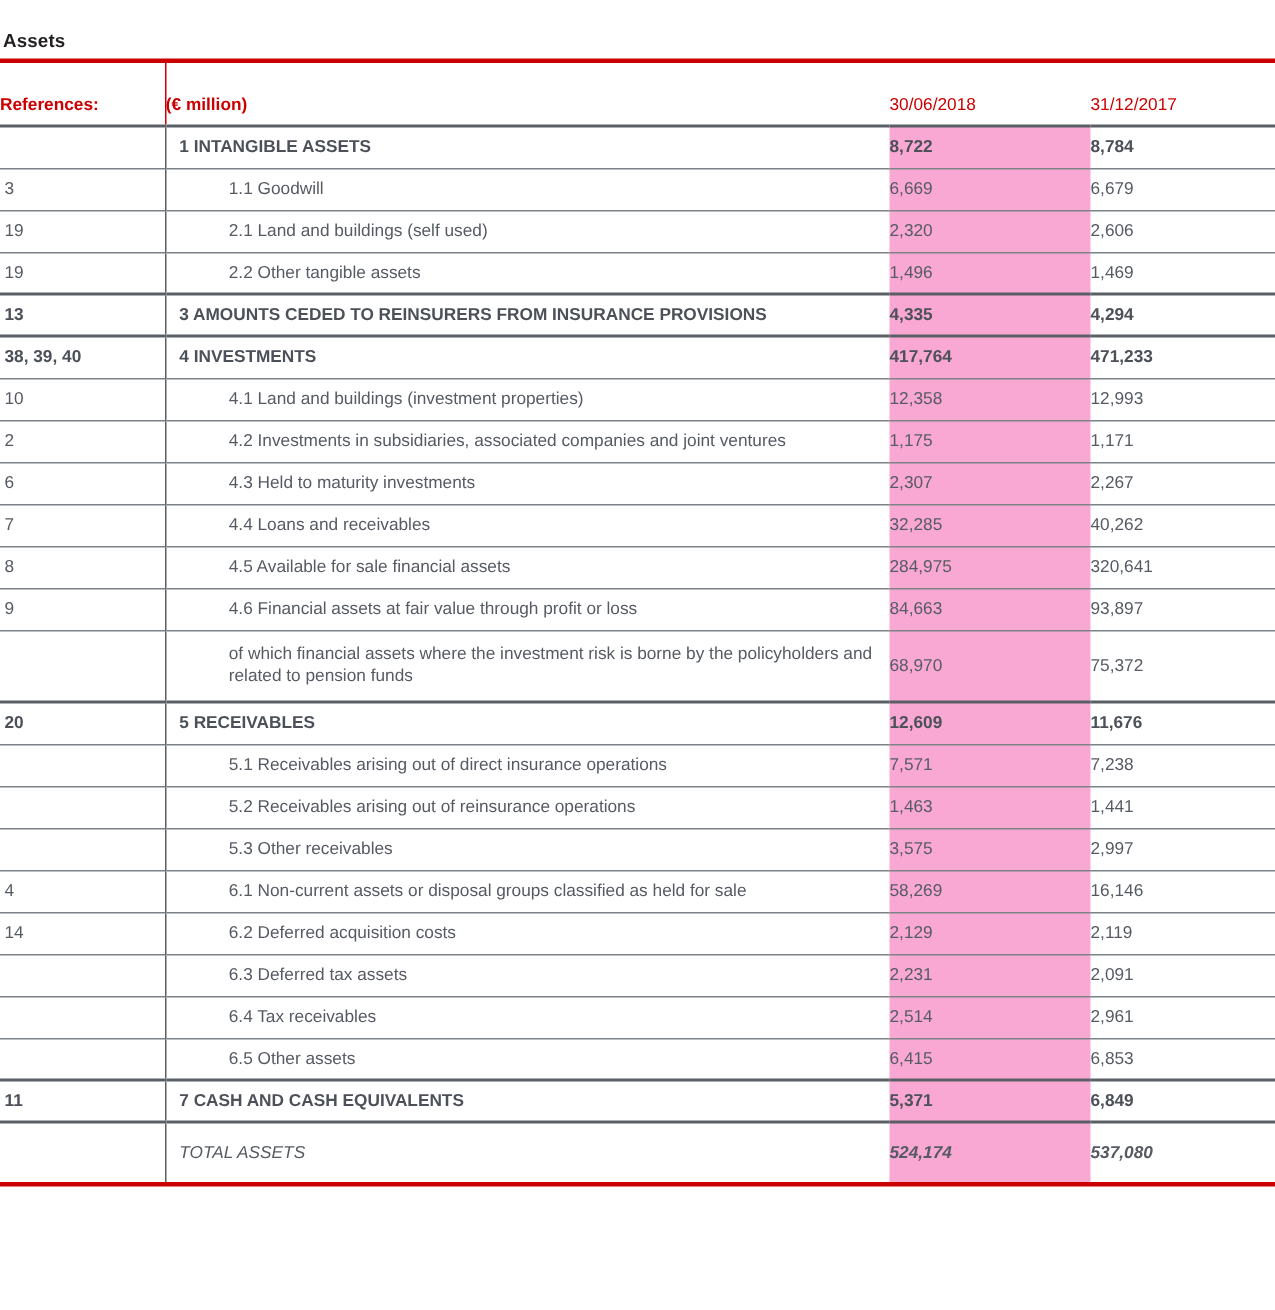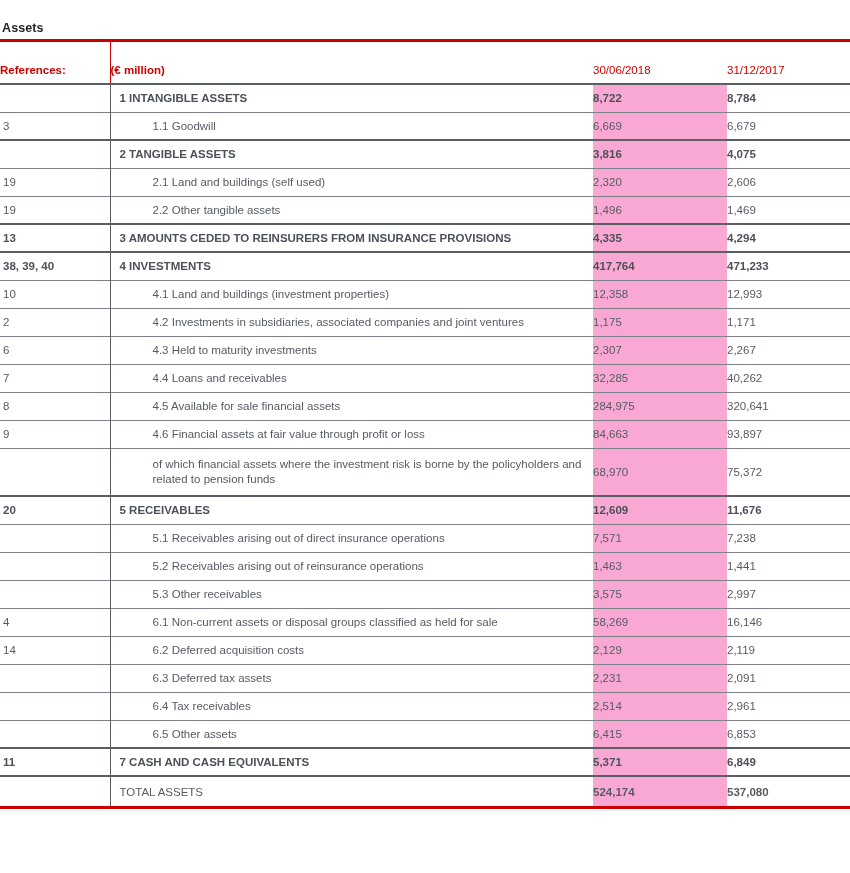--- a/index.html
+++ b/index.html
@@ -109,21 +109,22 @@
   tr.tall td.desc { padding-top: 4px; padding-bottom: 4px; }
   tr.tall td.desc .indent { line-height: 15px; padding-right: 8px; }
 
   
   td.shaded { background: #f9a8d4; }
 
   
   tr.total td {
     border-top: 2.2px solid #5a5f66;
     font-weight: bold;
-    height: 30px;
+    height: 40px;
+    font-style: italic;
   }
   tr.total td.desc { font-weight: normal; }
 
   
   tr.total td.ref,
   tr.total td.desc,
   tr.total td.num { border-bottom: 0; }
 </style>
 </head>
 <body>
@@ -159,28 +160,20 @@
           <td class="num">8,784</td>
         </tr>
         <tr class="row">
           <td class="ref">3</td>
           <td class="desc">
             <span class="indent">1.1 Goodwill</span>
           </td>
           <td class="num shaded">6,669</td>
           <td class="num">6,679</td>
         </tr>
-        <tr class="row section">
-          <td class="ref"></td>
-          <td class="desc">
-            <span class="flush">2 TANGIBLE ASSETS</span>
-          </td>
-          <td class="num shaded">3,816</td>
-          <td class="num">4,075</td>
-        </tr>
         <tr class="row">
           <td class="ref">19</td>
           <td class="desc">
             <span class="indent">2.1 Land and buildings (self used)</span>
           </td>
           <td class="num shaded">2,320</td>
           <td class="num">2,606</td>
         </tr>
         <tr class="row">
           <td class="ref">19</td>

